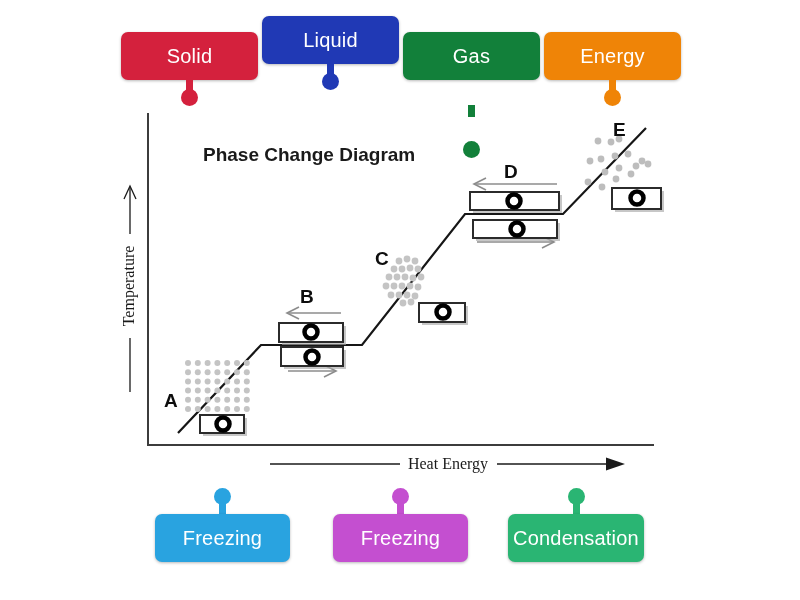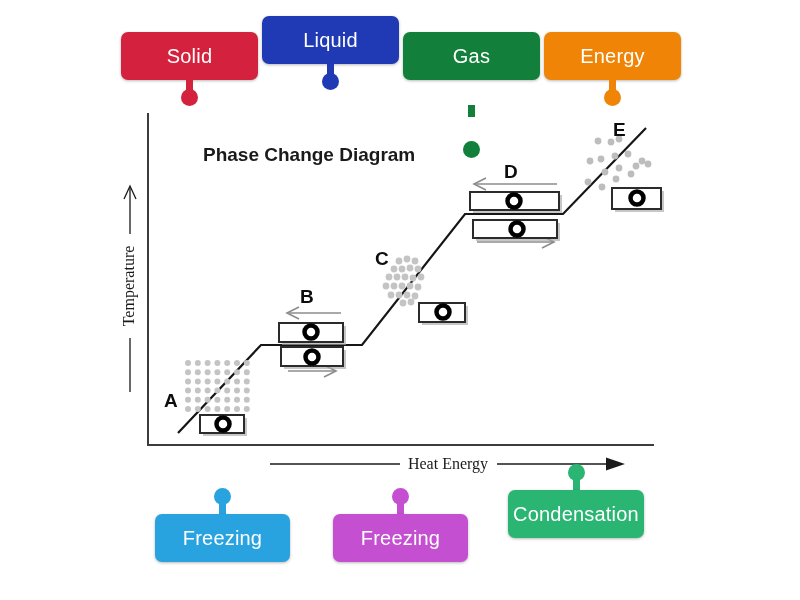--- a/index.html
+++ b/index.html
@@ -253,21 +253,21 @@
   </div>
 
   <div class="chip bottom" style="left: 333px; top: 488px; width: 135px; color: rgb(196, 79, 208);">
     <div class="pin-circle"></div>
     <div class="pin-stem"></div>
     <div class="chip-box">
       <span>Freezing</span>
     </div>
   </div>
 
-  <div class="chip bottom" style="left: 508px; top: 464px; width: 136px; color: rgb(42, 181, 115); justify-content: center;">
+  <div class="chip bottom" style="left: 508px; top: 488px; width: 136px; color: rgb(42, 181, 115); justify-content: center;">
     <div class="pin-circle"></div>
     <div class="pin-stem"></div>
     <div class="chip-box">
       <span>Condensation</span>
     </div>
   </div>
 
 </div>
 
 </body></html>

